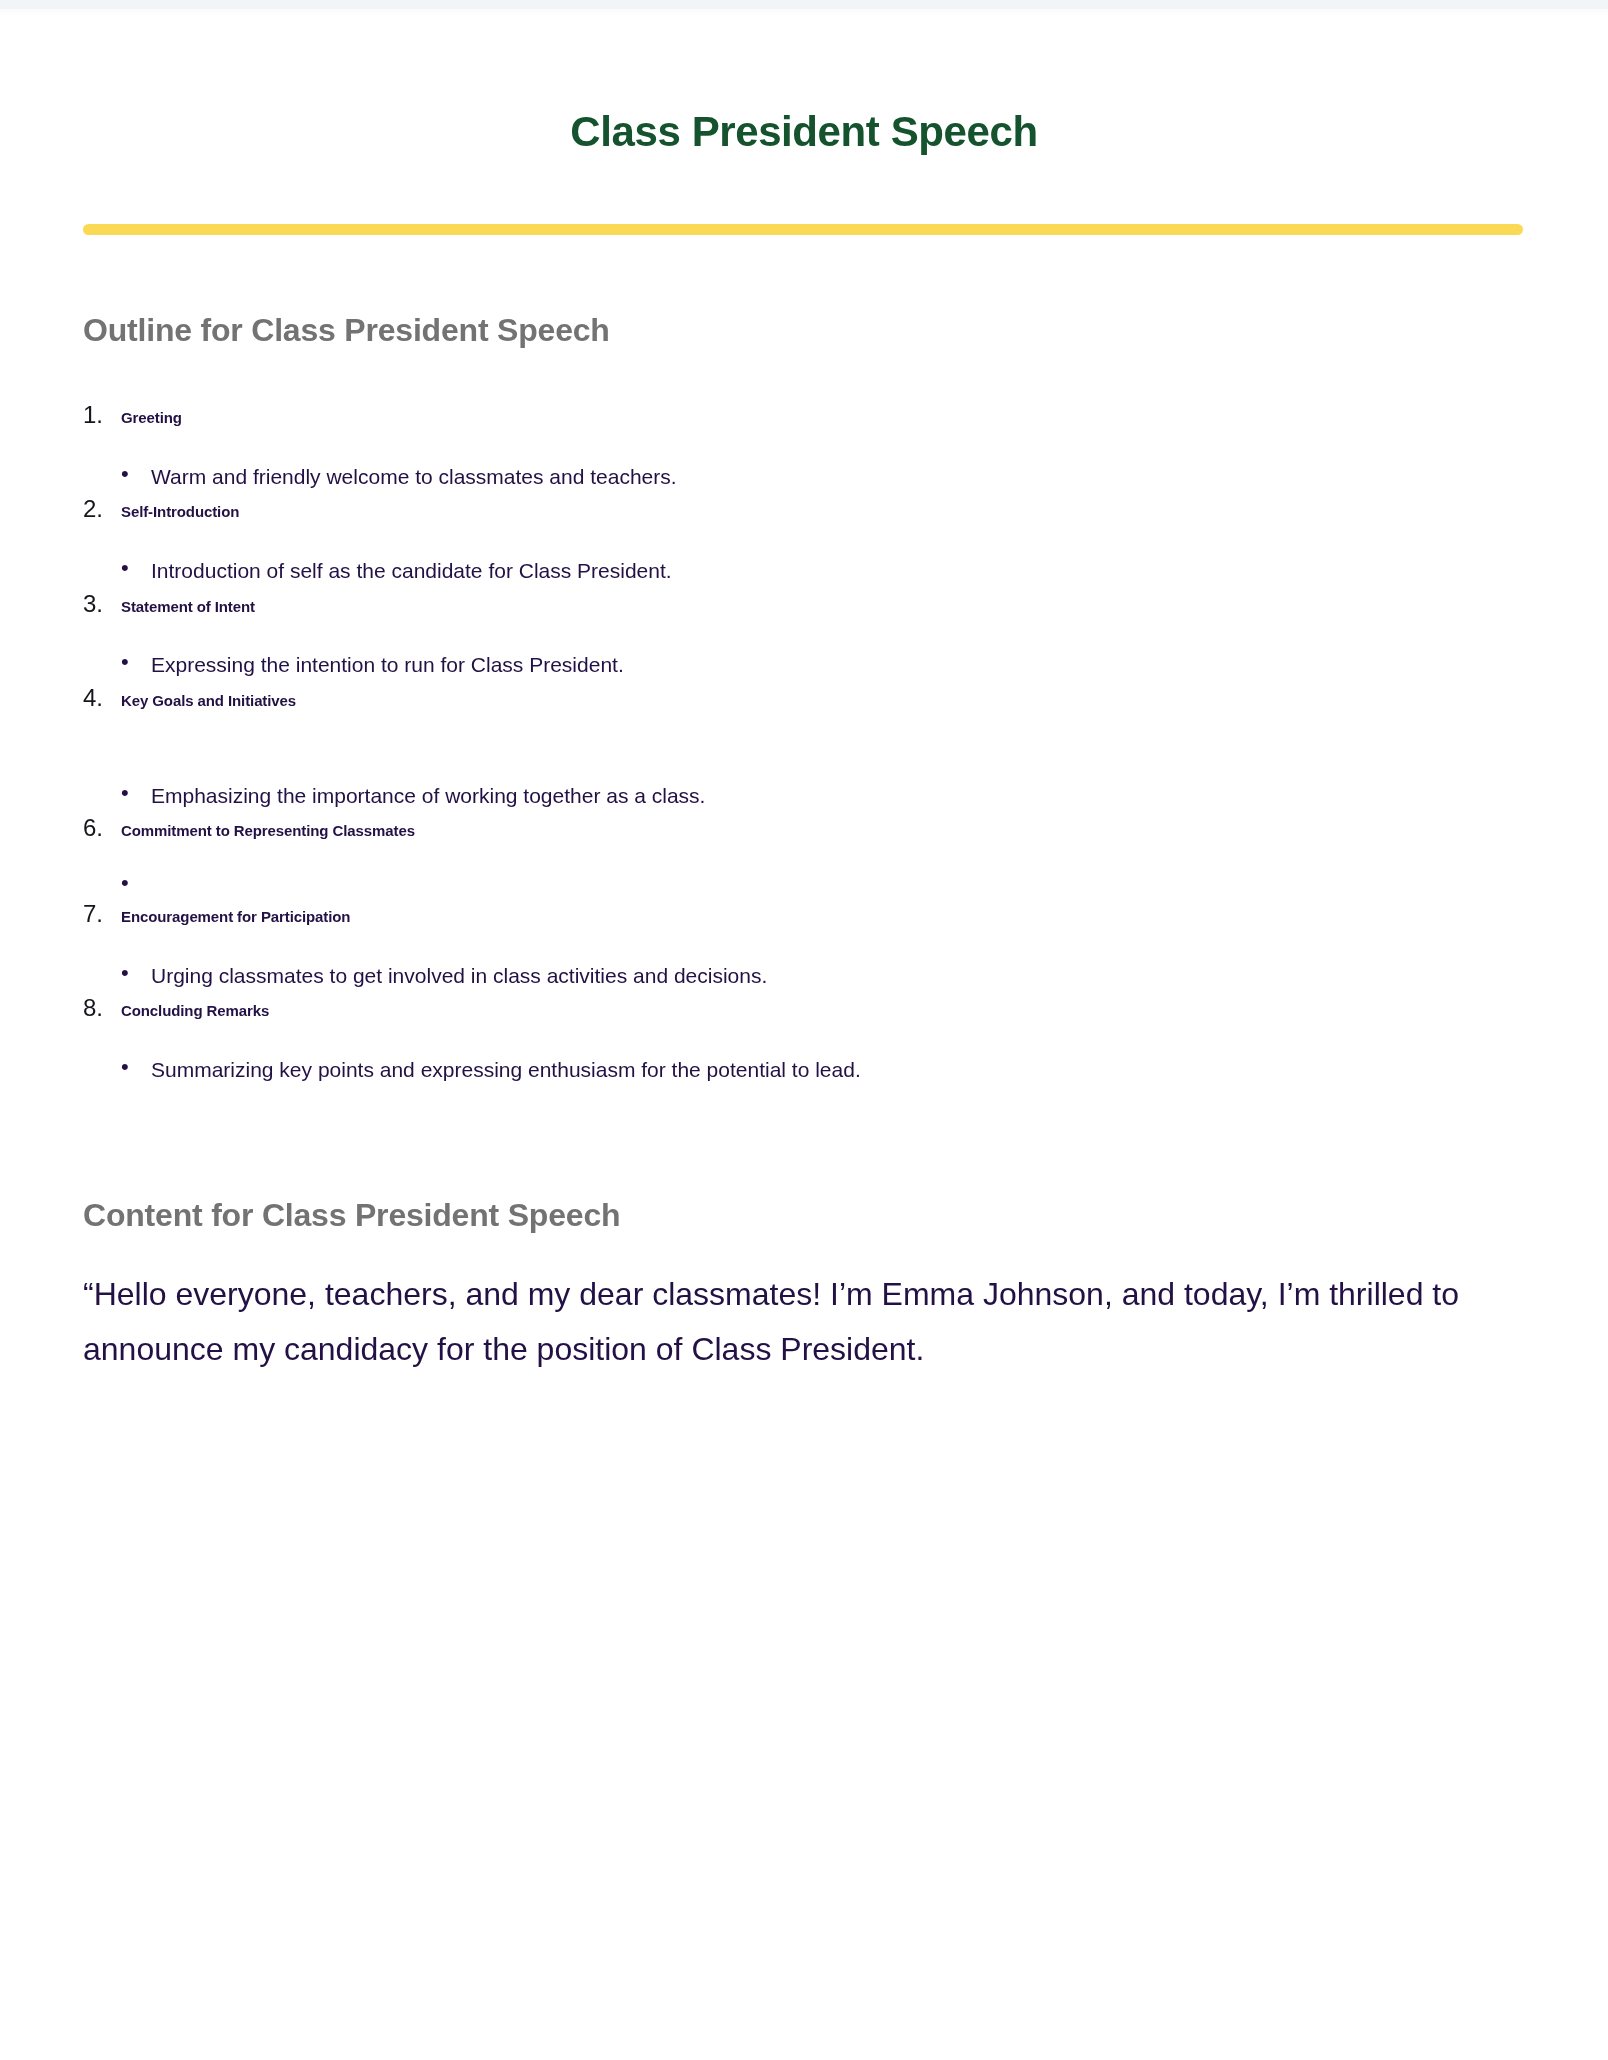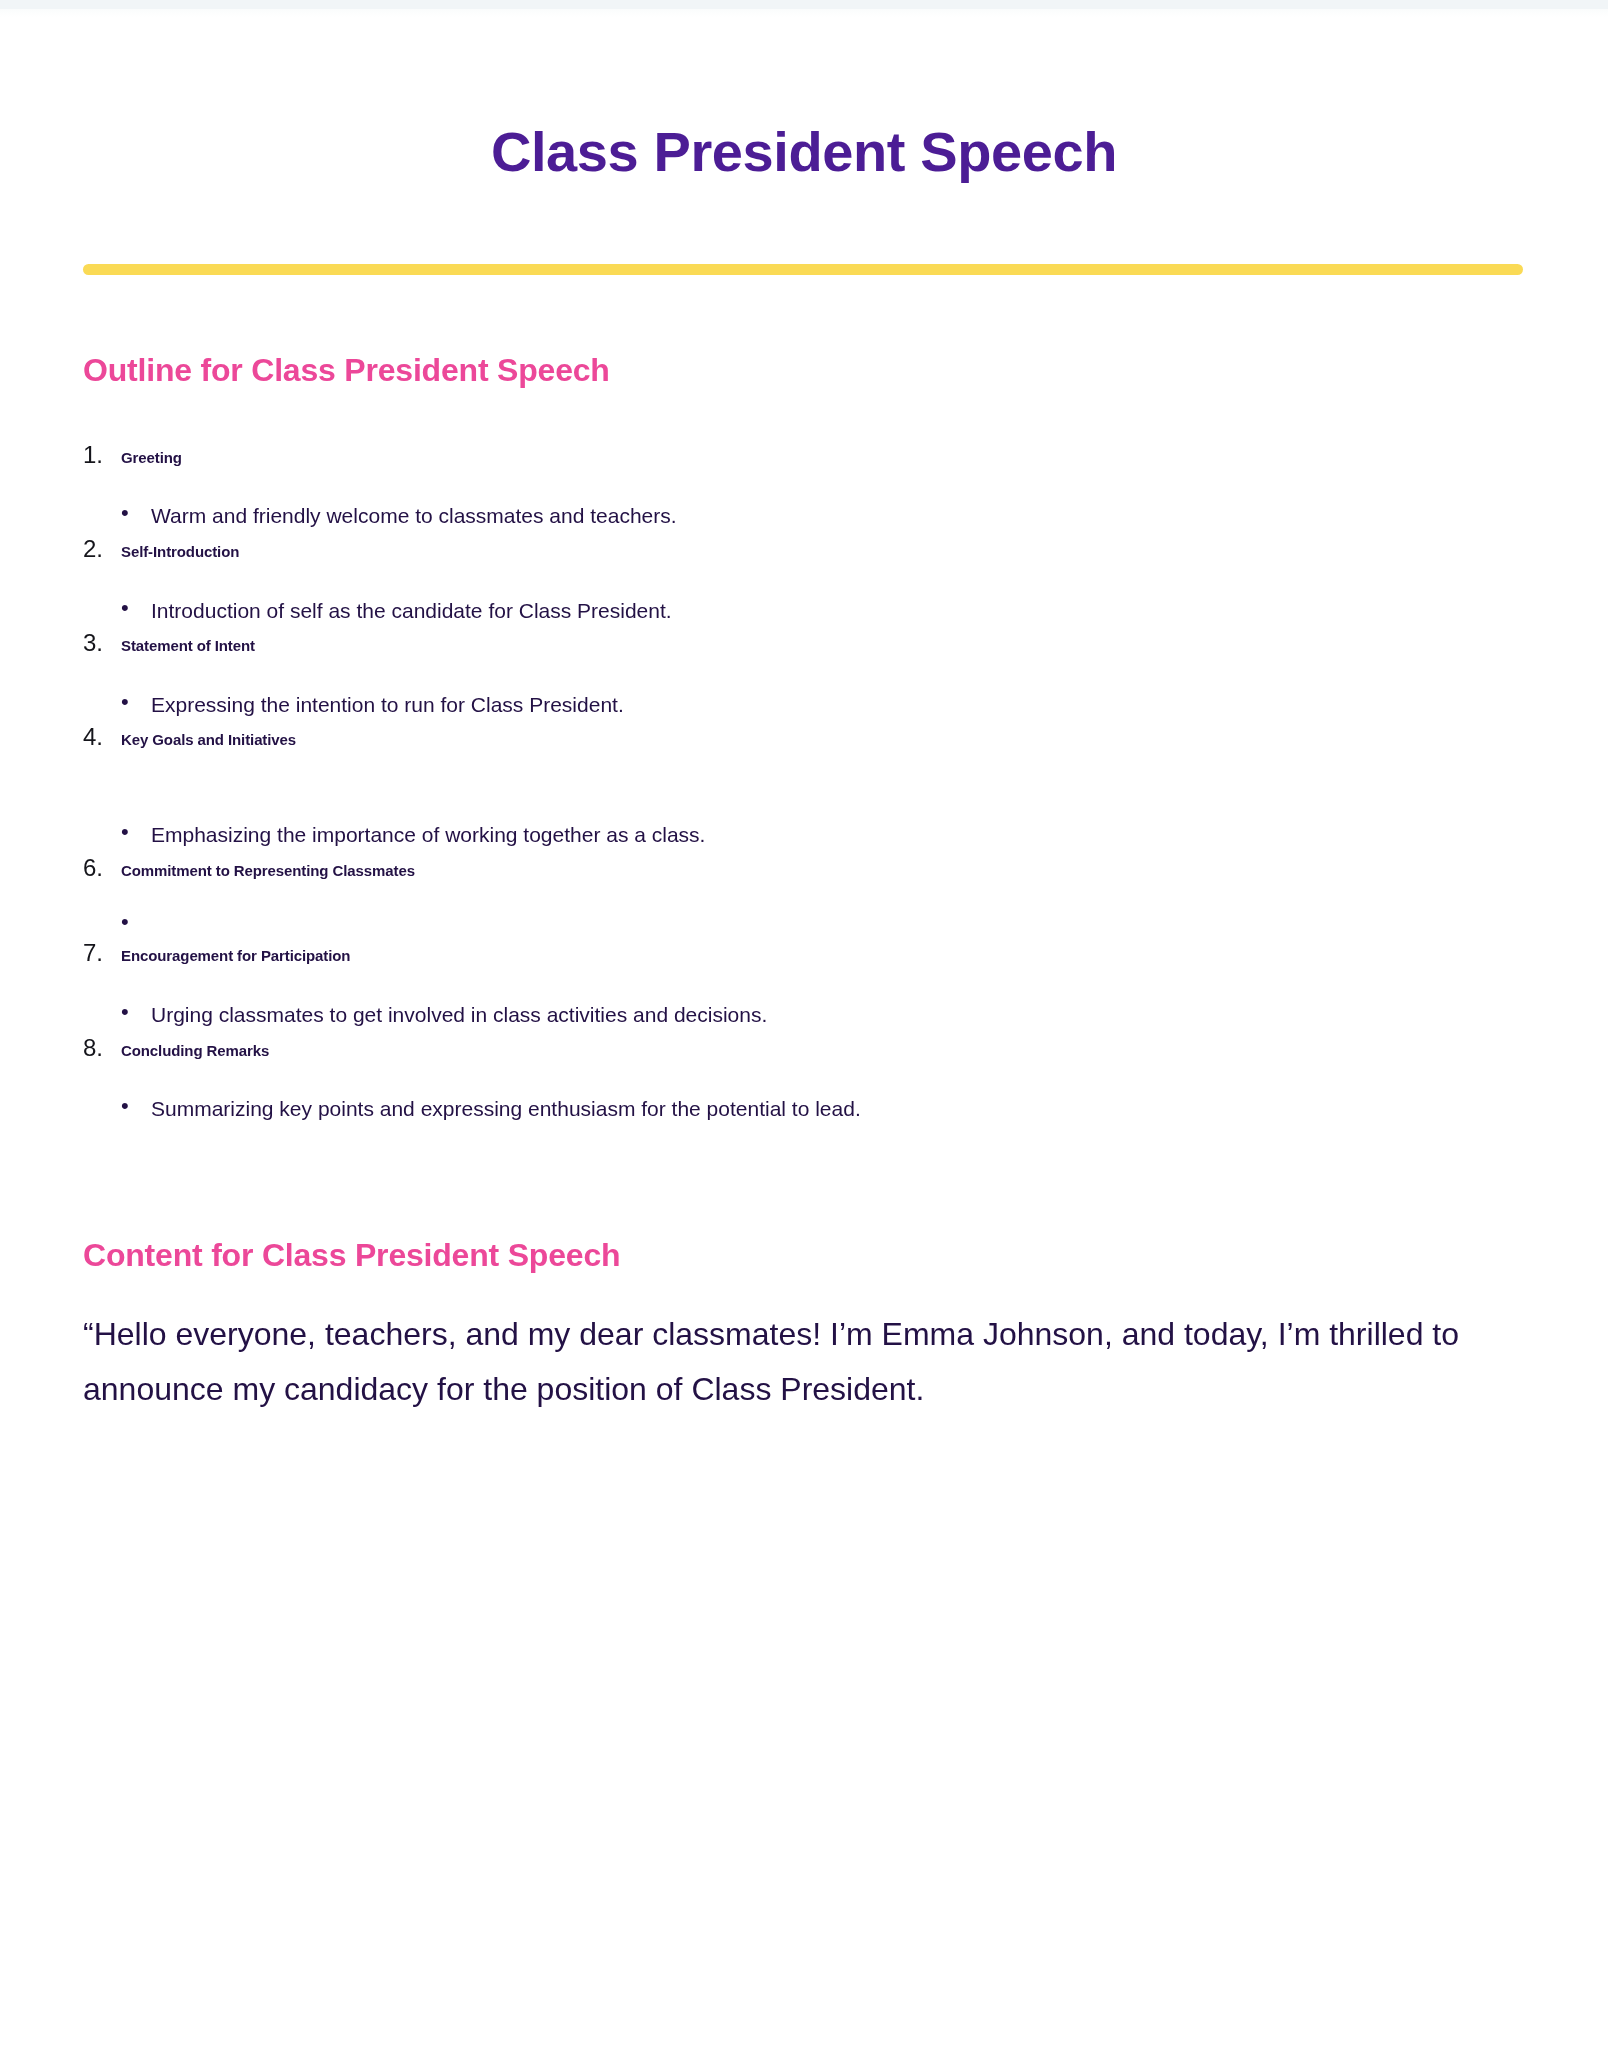--- a/index.html
+++ b/index.html
@@ -33,25 +33,25 @@
   }
 
   .page {
     position: absolute;
     top: 17px; left: 0;
     width: 1608px;
   }
 
   .doc-title {
     text-align: center;
-    font-size: 56px;
+    font-size: 42px;
     font-weight: bold;
-    color: #4c1d95;
+    color: #14532d;
     letter-spacing: -0.4px;
-    margin: 16px;
+    margin: 4px;
     padding-top: 88px;
     line-height: 1.1;
   }
 
   .divider-wrap {
     padding-top: 65px;
     padding-left: 83px;
     padding-right: 85px;
   }
   .divider {
@@ -61,21 +61,21 @@
     width: 100%;
   }
 
   .content {
     padding: 0 83px;
   }
 
   h2.section-heading {
     font-size: 32px;
     font-weight: bold;
-    color: #ec4899;
+    color: #737373;
     margin: 0;
     letter-spacing: -0.2px;
     line-height: 1.25;
   }
   .outline-heading-wrap { padding-top: 75px; }
   .content-heading-wrap { padding-top: 110px; }
 
   ol.outline-list {
     list-style: none;
     margin: 0;

